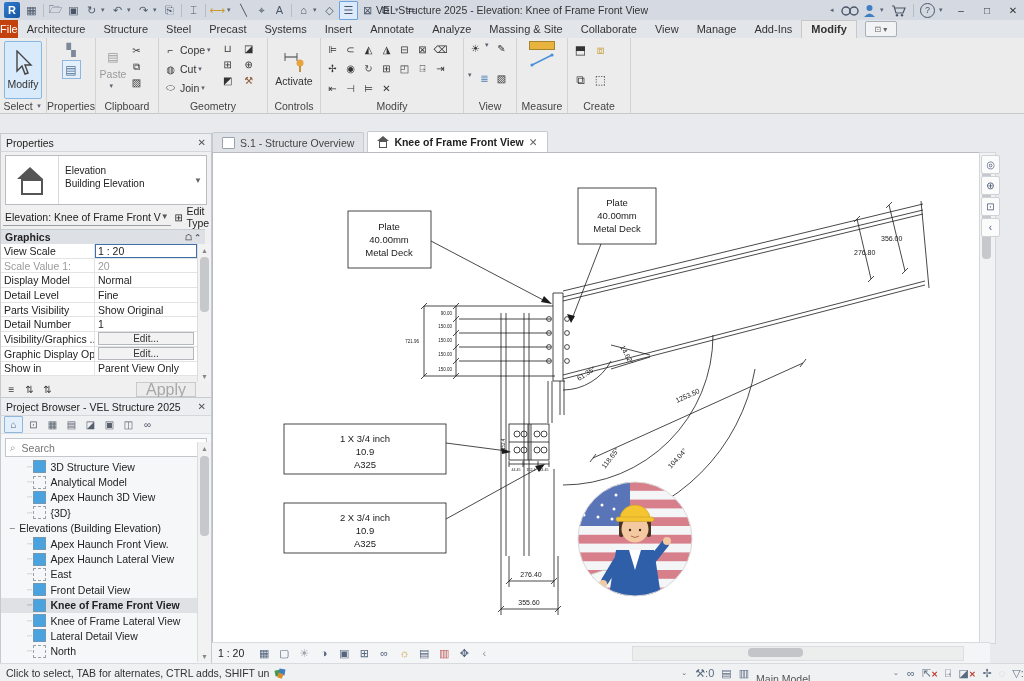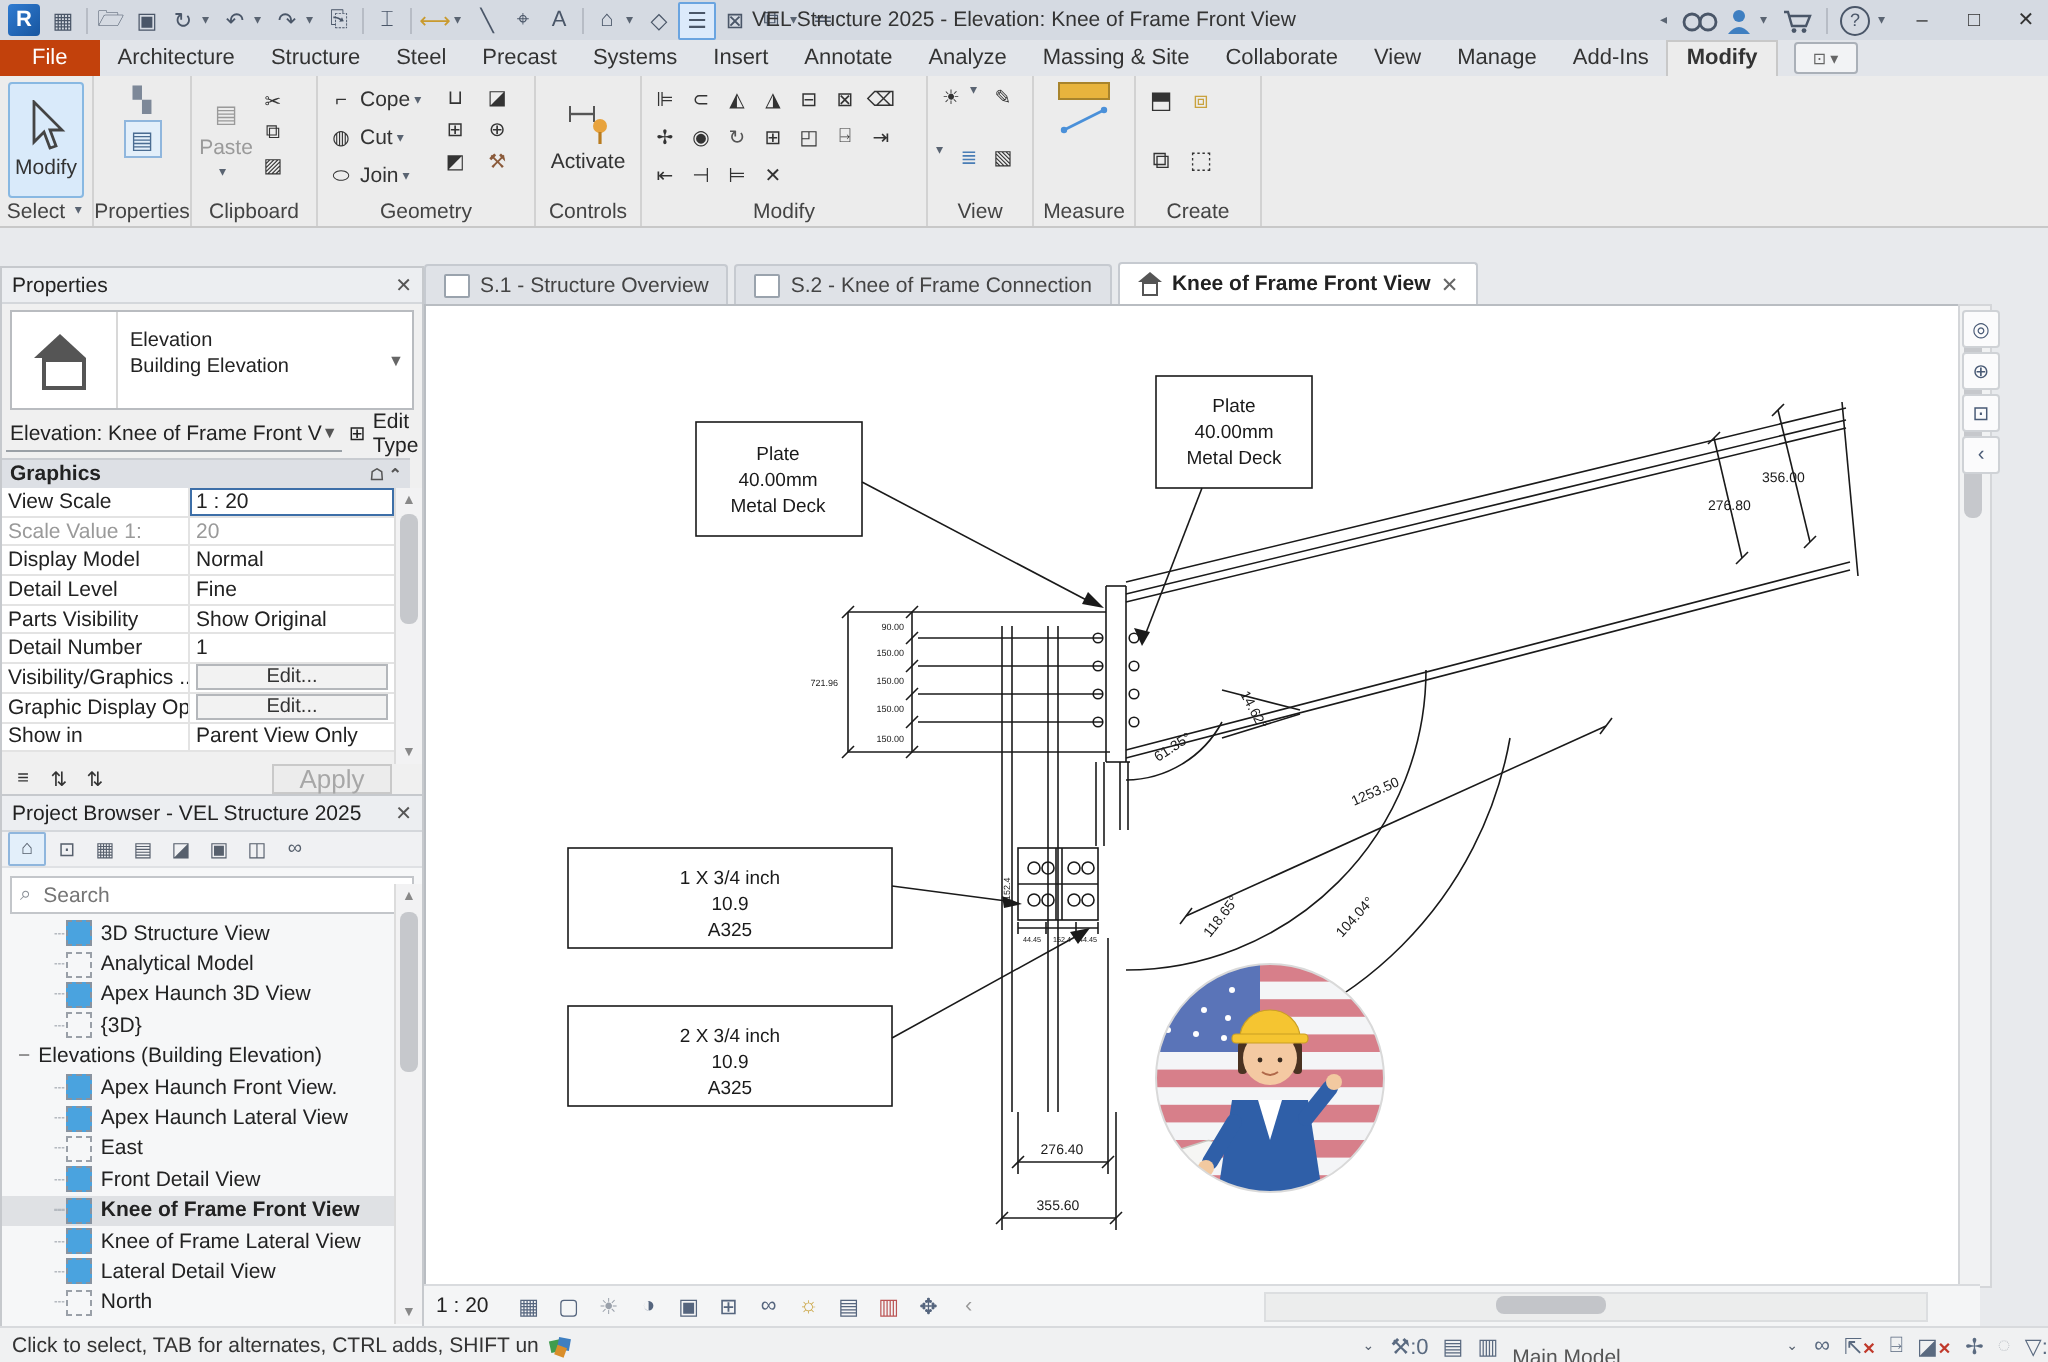--- a/index.html
+++ b/index.html
@@ -14,21 +14,21 @@
   .qat-sep{width:1px;height:13px;background:#b7bcc5;margin:0 2px;}
   .caret{font-size:7px;color:#5a6472;width:7px;}
   #rlogo{width:16px;height:16px;background:linear-gradient(135deg,#2f7bd1,#1856a0);color:#fff;border-radius:2px;
          font-weight:bold;font-size:11px;display:flex;align-items:center;justify-content:center;margin:0 2px;}
   #win-title{left:0;right:0;top:0;height:20px;text-align:center;line-height:20px;font-size:10.5px;color:#333;pointer-events:none;}
   .thinlines-on{border:1px solid #6aa4e0;background:#dceafb;border-radius:1px;}
   .winbtn{width:22px;height:19px;display:flex;align-items:center;justify-content:center;font-size:10px;color:#333;}
   
   #tabrow{left:0;top:20px;width:1024px;height:18px;background:#e2e5ea;}
   .rtab{padding:0 9px;height:18px;line-height:18px;font-size:11px;color:#333;}
-  .rtab.file{background:#c2410c;color:#fff;padding:0 16px;}
+  .rtab.file{background:#c2410c;color:#fff;padding:0 0;}
   .rtab.active{background:#ececec;font-weight:bold;border:1px solid #c8c8c8;border-bottom:none;line-height:16px;}
   .selbox{margin-left:8px;width:30px;height:14px;border:1px solid #aab0b8;background:#f2f3f5;border-radius:2px;
           display:flex;align-items:center;justify-content:center;gap:2px;font-size:8px;color:#666;}
   
   #ribbon{left:0;top:38px;width:1024px;height:75px;background:#ececec;border-bottom:1px solid #c8c8c8;display:flex;}
   .panel{height:75px;border-right:1px solid #d2d2d2;display:flex;flex-direction:column;flex:0 0 auto;}
   .panel-body{flex:1;display:flex;align-items:flex-start;padding:3px 4px 0 4px;gap:3px;}
   .panel-label{height:14px;line-height:14px;text-align:center;font-size:10.5px;color:#444;display:flex;align-items:center;justify-content:center;gap:3px;}
   .bigbtn{width:38px;height:56px;display:flex;flex-direction:column;align-items:center;justify-content:center;gap:2px;font-size:10.5px;color:#333;}
   .bigbtn.sel{background:#d9eafa;border:1px solid #88b8e2;border-radius:2px;}
@@ -58,21 +58,21 @@
   .prow{display:flex;height:13.7px;border-bottom:1px solid #e3e3e3;background:#fff;font-size:10.5px;}
   .prow .pl{width:87px;padding:5px 3px;border-right:1px solid #e3e3e3;display:flex;align-items:center;white-space:nowrap;overflow:hidden;color:#222;}
   .prow .pv{flex:1;padding:0 3px;display:flex;align-items:center;white-space:nowrap;overflow:hidden;color:#222;}
   .pv.vsel{border:1px solid #3d6fa8;margin:0;padding:0 2px;}
   .pv.vdis,.pl.vdis{color:#9a9a9a;}
   .pv .editbtn{width:100%;height:11px;border:1px solid #b4b7bb;background:#f2f2f2;font-size:10px;color:#333;display:flex;align-items:center;justify-content:center;}
   .pscroll{position:absolute;right:0;width:13px;background:#f2f2f3;border-left:1px solid #dcdcdc;}
   .pscroll .thumb{position:absolute;left:2px;width:9px;background:#c6c8cc;border-radius:4px;}
   .pscroll .arr{position:absolute;left:0;width:13px;height:12px;display:flex;align-items:center;justify-content:center;font-size:7px;color:#888;}
   #prop-foot{left:0;top:248px;width:196px;height:15px;background:#f0f0f0;display:flex;align-items:center;gap:3px;padding:0 3px;}
-  #apply-btn{margin-left:auto;width:58px;height:13px;background:#ececec;border:1px solid #c9c9c9;color:#a7a7a7;font-size:13px;
+  #apply-btn{margin-left:auto;width:58px;height:13px;background:#ececec;border:1px solid #c9c9c9;color:#a7a7a7;font-size:16px;
              display:flex;align-items:center;justify-content:center;margin-right:4px;}
   #browser-pal{left:0;top:397px;width:210px;height:266px;background:#f6f7f8;border:1px solid #c6c9cd;}
   #btoolbar{height:17px;display:flex;align-items:center;gap:2px;padding:0 3px;background:#f0f1f3;border-bottom:1px solid #dfe1e4;}
   .btico{width:17px;height:15px;display:flex;align-items:center;justify-content:center;font-size:10px;color:#57606d;}
   .btico.on{border:1px solid #8fb6dd;background:#e3effa;border-radius:1px;}
   #bsearch{margin:4px 4px 2px 4px;height:17px;background:#fff;border:1px solid #c3c6ca;display:flex;align-items:center;padding:0 4px;gap:4px;}
   #bsearch input{border:none;outline:none;flex:1;font-size:10.5px;font-family:"Liberation Sans",sans-serif;color:#333;background:transparent;}
   .tree{position:relative;}
   .trow{height:15.4px;display:flex;align-items:center;font-size:10.5px;color:#222;white-space:nowrap;}
   .trow.sel{background:#dfe1e4;font-weight:bold;}
@@ -525,24 +525,20 @@
       <span class="thumb" style="top:14px;height:80px;"></span>
       <span class="arr" style="bottom:0;">▼</span>
   </div>
 </div>
 
 <div id="vtabs" class="abs">
   <div class="vtab">
       <span class="sheet-ic"></span>
       <span>S.1 - Structure Overview</span>
     </div>
-  <div class="vtab">
-      <span class="sheet-ic"></span>
-      <span>S.2 - Knee of Frame Connection</span>
-    </div>
   <div class="vtab active">
       <span class="home-ic"></span>
       <span>Knee of Frame Front View</span>
       <span style="font-weight:normal;color:#666;">✕</span>
     </div>
 </div>
 
 <div id="canvas" class="abs">
 <svg width="766" height="490" viewBox="0 0 766 490">
   <g stroke="#1a1a1a" stroke-width="0.8" fill="none">

